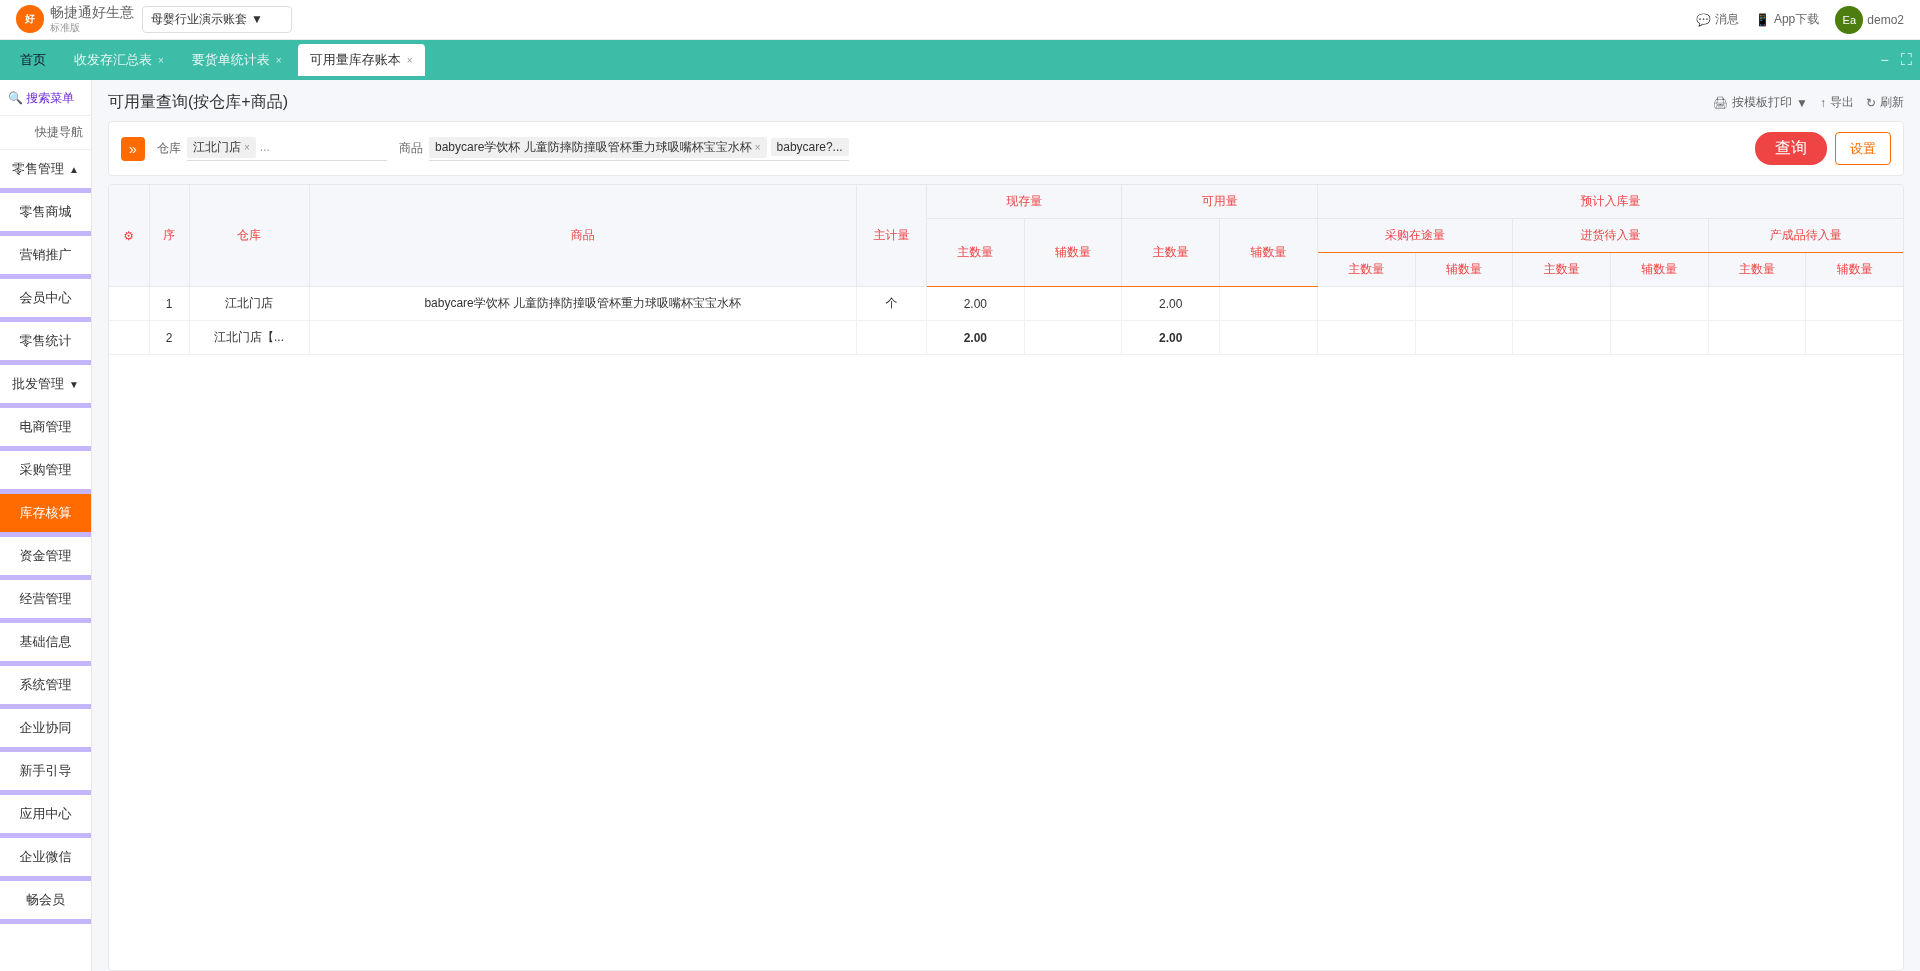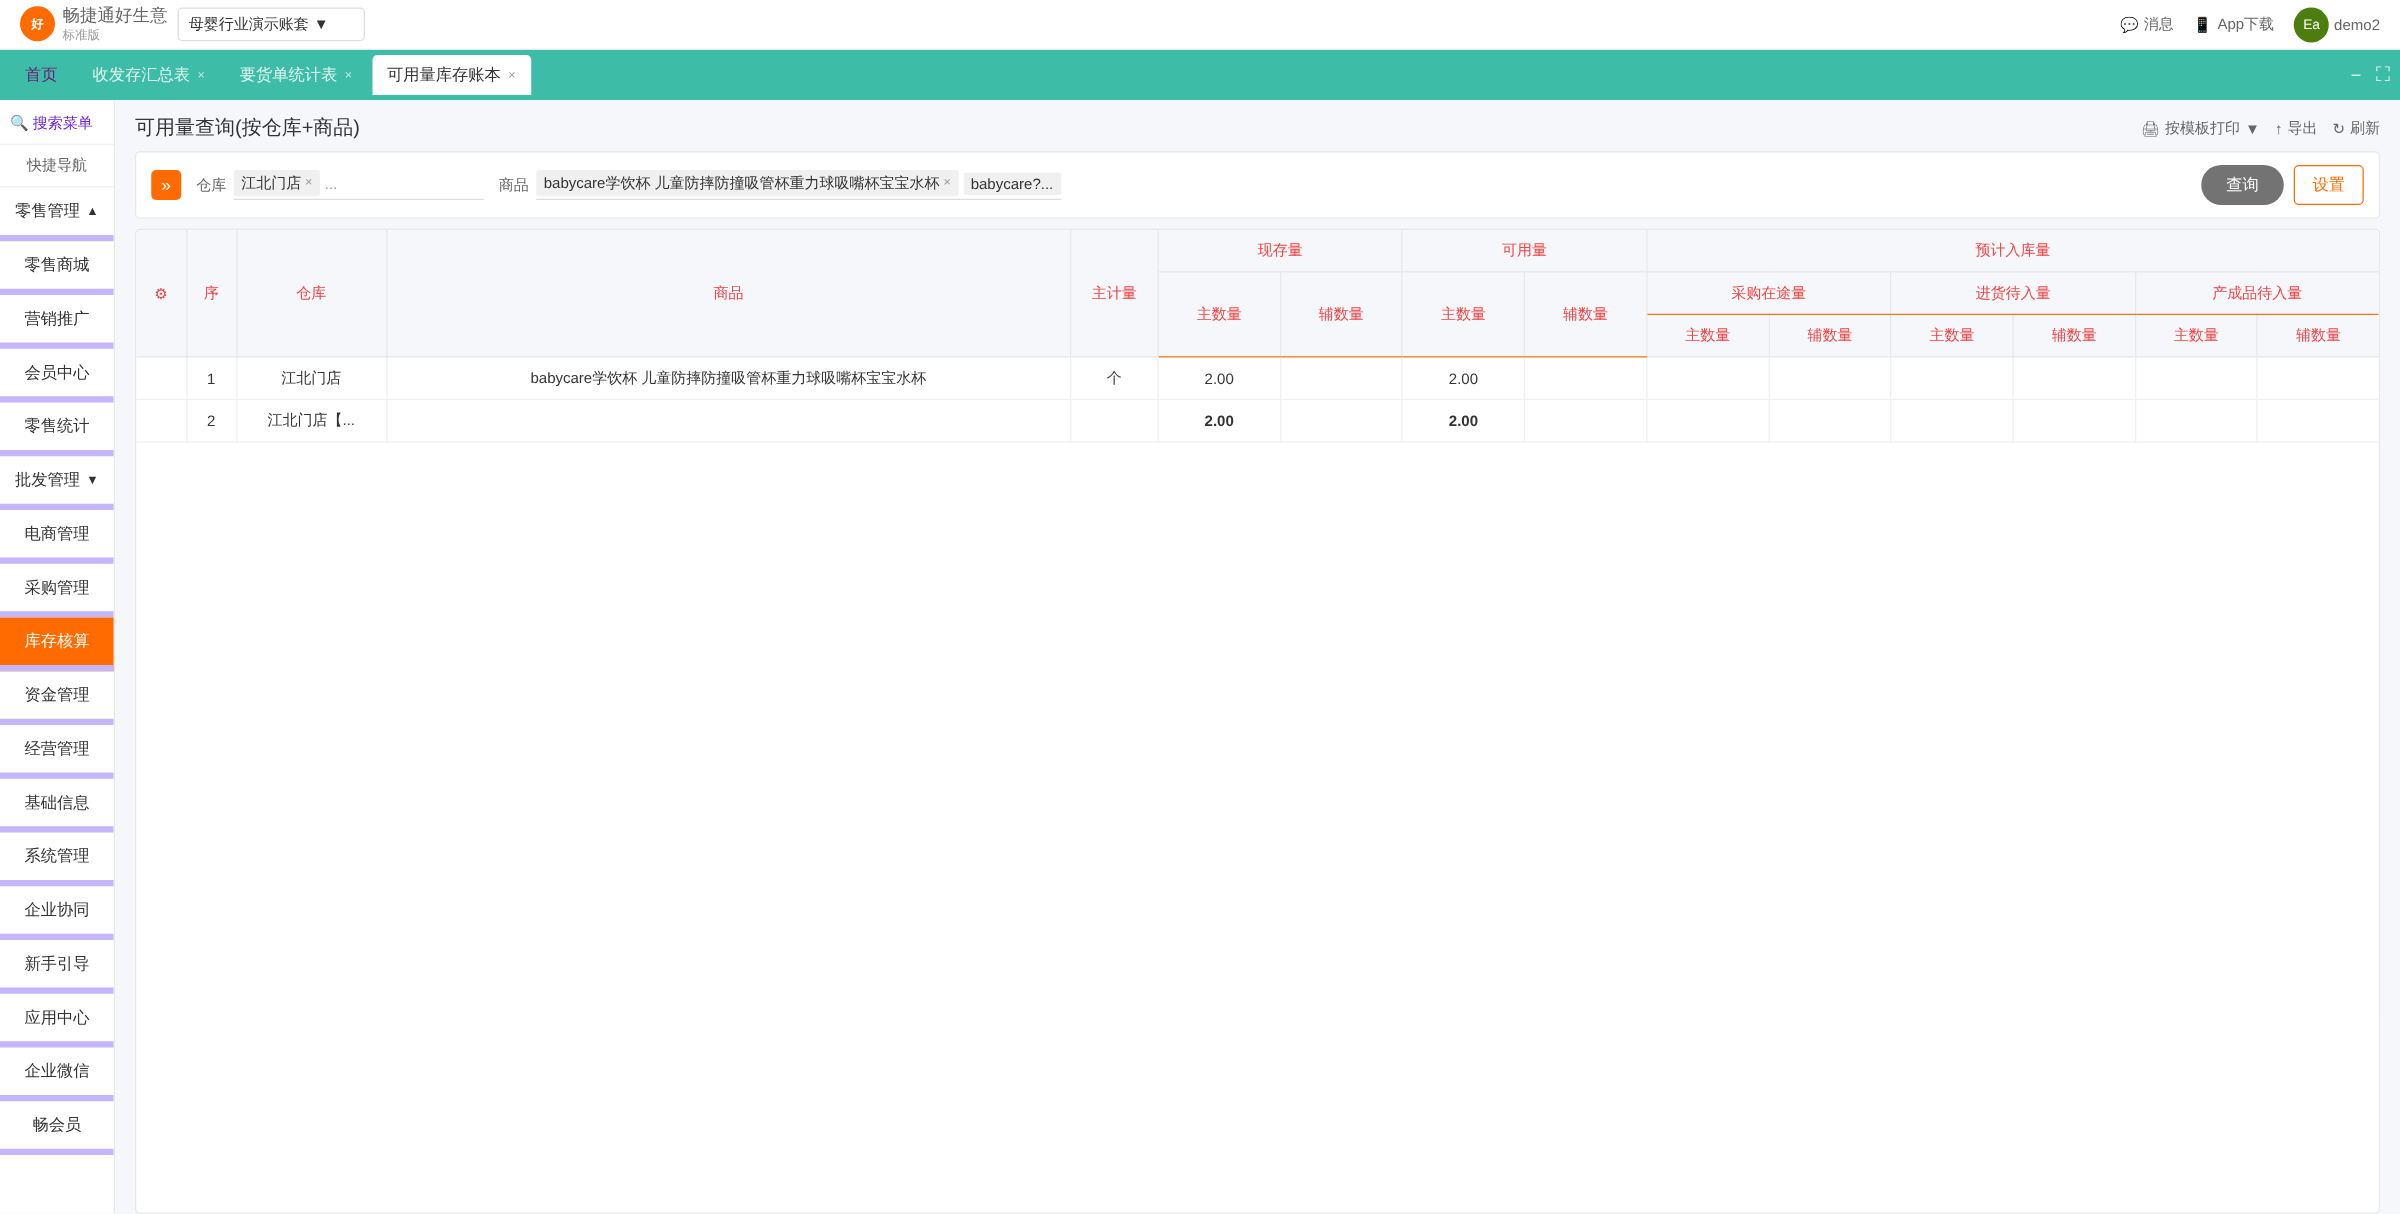--- a/index.html
+++ b/index.html
@@ -112,21 +112,21 @@
     }
     .nav-tab .close-btn {
       font-size: 10px;
       color: rgba(255,255,255,0.7);
       cursor: pointer;
     }
     .nav-tab.active .close-btn {
       color: #999;
     }
     .nav-tab-home {
-      color: #701a75;
+      color: #0f172a;
       font-size: 13px;
     }
     .nav-right {
       margin-left: auto;
       display: flex;
       align-items: center;
       gap: 8px;
     }
     .nav-right-btn {
       color: rgba(255,255,255,0.85);
@@ -156,21 +156,21 @@
       font-size: 12px;
       color: #6d28d9;
       border-bottom: 1px solid #f0f0f0;
       cursor: pointer;
       text-align: left;
     }
     .sidebar-nav {
       padding: 8px 0;
       font-size: 12px;
       color: #666;
-      text-align: center;
+      text-align: right;
       cursor: pointer;
       border-bottom: 1px solid #f0f0f0;
       padding: 8px;
     }
     .sidebar-section {
       display: flex;
       flex-direction: column;
     }
     .sidebar-item {
       padding: 10px 8px;
@@ -294,26 +294,26 @@
     .filter-more {
       color: #999;
       font-size: 12px;
     }
     .filter-actions {
       margin-left: auto;
       display: flex;
       gap: 8px;
     }
     .btn-query {
-      background: #737373;
+      background: #ef4444;
       color: #fff;
       border: none;
       border-radius: 16px;
       padding: 6px 20px;
-      font-size: 13px;
+      font-size: 16px;
       cursor: pointer;
     }
     .btn-settings {
       background: #fff;
       color: #ff6b00;
       border: 1px solid #ff6b00;
       border-radius: 4px;
       padding: 6px 14px;
       font-size: 13px;
       cursor: pointer;

